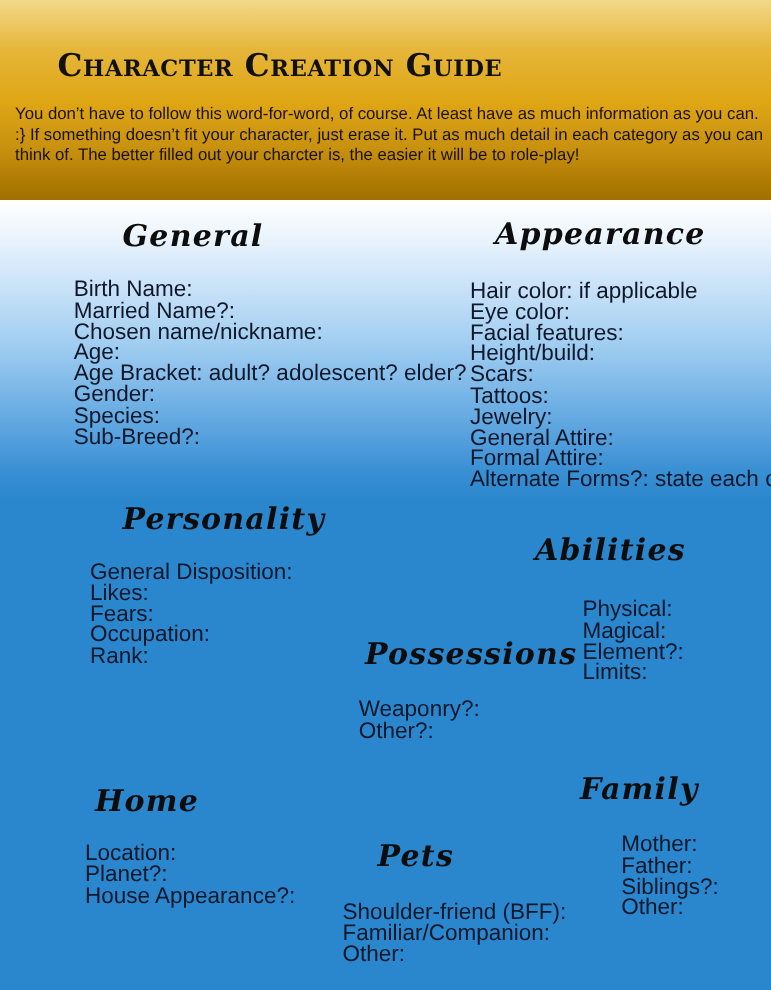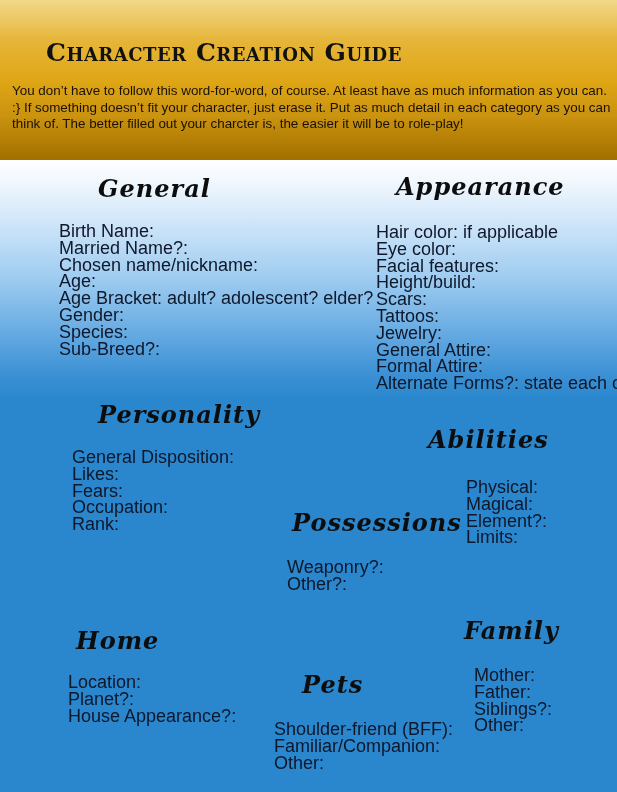--- a/index.html
+++ b/index.html
@@ -96,21 +96,21 @@
 </ul>
 
 <h2 class="sec-title" style="left:76px; top:626px;">Home</h2>
 <ul class="list" style="left:52px; top:658px;">
   <li>Location:</li>
   <li>Planet?:</li>
   <li>House Appearance?:</li>
 </ul>
 
 <h2 class="sec-title" style="left:464px; top:616px;">Family</h2>
-<ul class="list" style="left:458px; top:651px;">
+<ul class="list" style="left:481px; top:651px;">
   <li>Mother:</li>
   <li>Father:</li>
   <li>Siblings?:</li>
   <li>Other:</li>
 </ul>
 
 <h2 class="sec-title" style="left:302px; top:670px;">Pets</h2>
 <ul class="list" style="left:258px; top:705px;">
   <li>Shoulder-friend (BFF):</li>
   <li>Familiar/Companion:</li>

